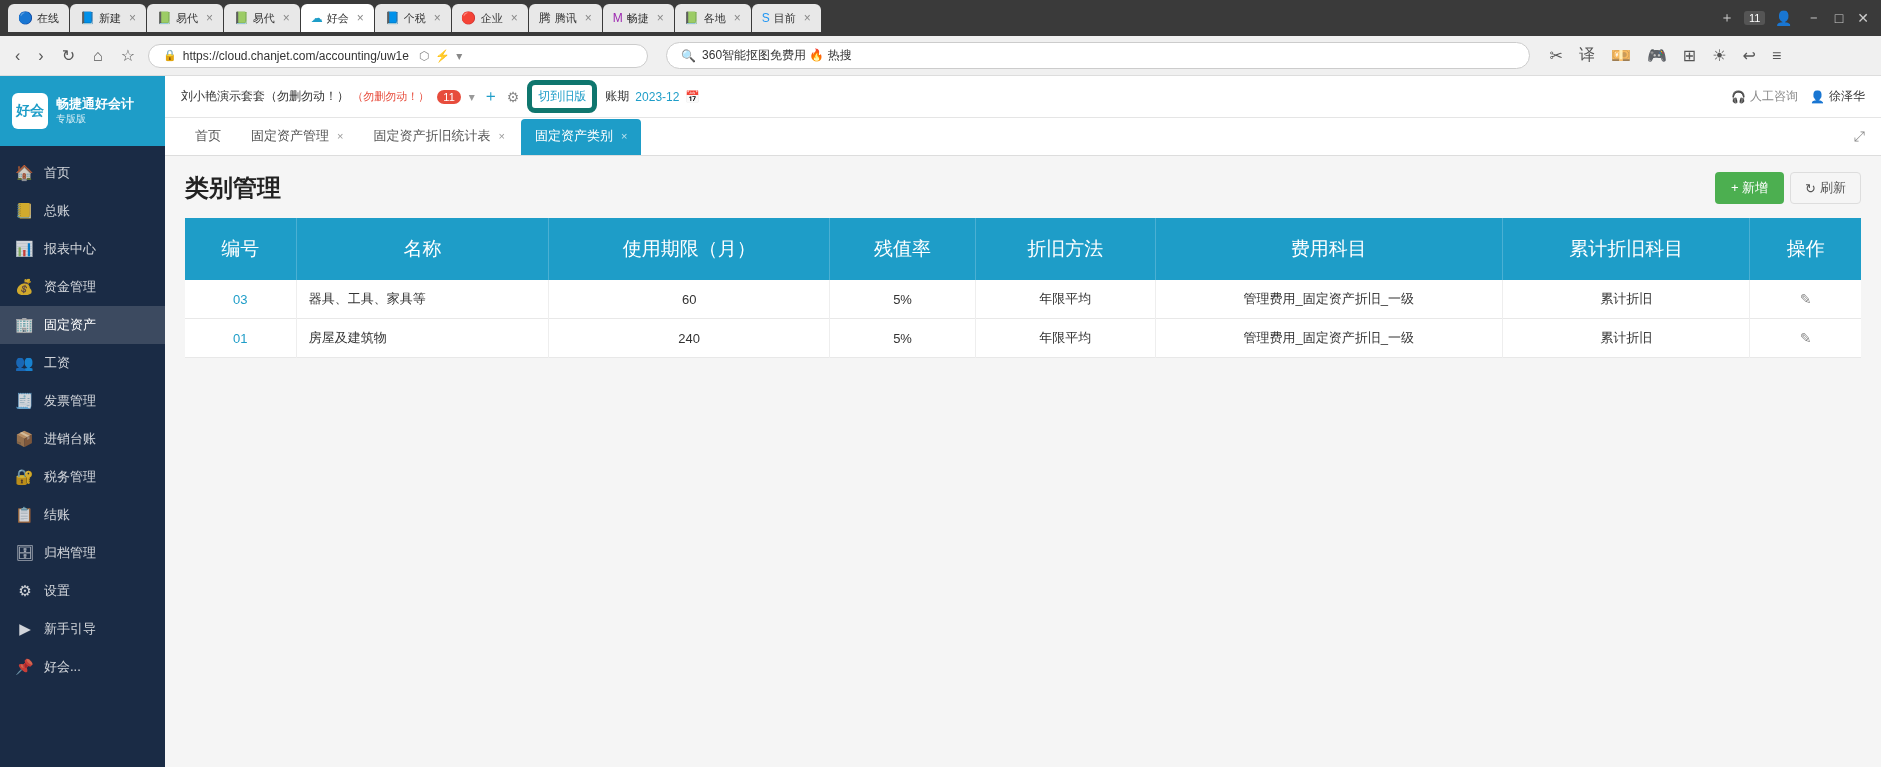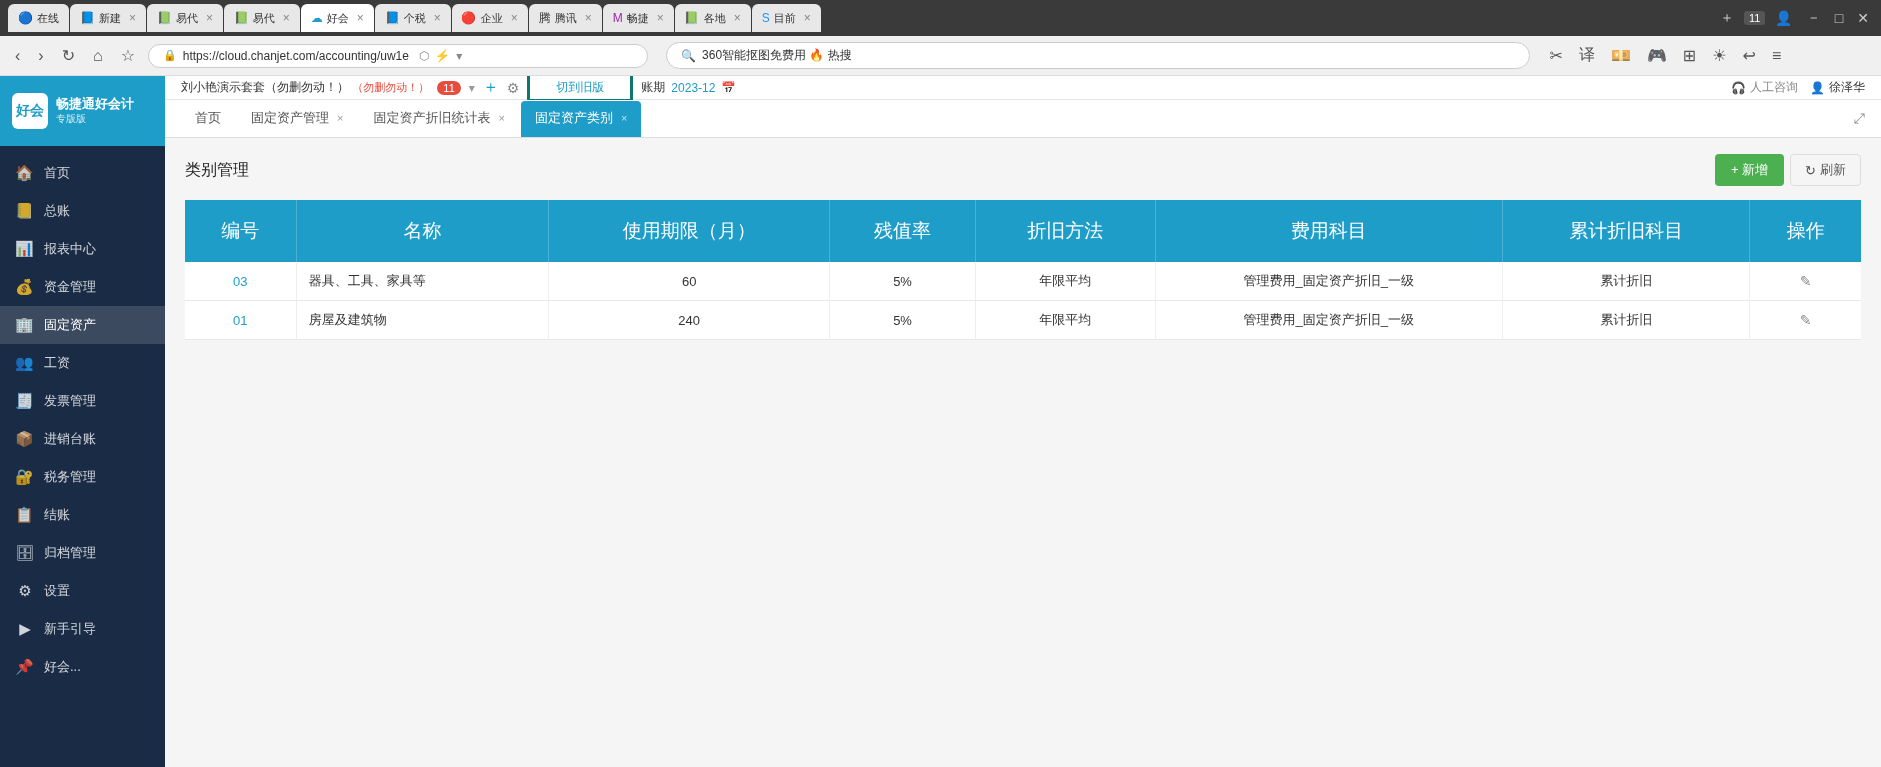--- a/index.html
+++ b/index.html
@@ -35,46 +35,46 @@
     .sidebar-logo-sub { font-size: 10px; color: rgba(255,255,255,0.8); }
     .sidebar-menu { flex: 1; overflow-y: auto; padding: 8px 0; }
     .sidebar-item { display: flex; align-items: center; gap: 10px; padding: 10px 16px; cursor: pointer; color: rgba(255,255,255,0.8); font-size: 13px; transition: background 0.2s; }
     .sidebar-item.active { background: rgba(255,255,255,0.15); color: #fff; }
     .sidebar-item .menu-icon { width: 18px; height: 18px; display: flex; align-items: center; justify-content: center; font-size: 15px; }
 
     
     .main-content { flex: 1; display: flex; flex-direction: column; overflow: hidden; }
 
     
-    .top-bar { background: #fff; height: 24px; display: flex; align-items: center; padding: 0 16px; border-bottom: 1px solid #e5e5e5; gap: 12px; }
+    .top-bar { background: #fff; height: 42px; display: flex; align-items: center; padding: 0 16px; border-bottom: 1px solid #e5e5e5; gap: 12px; }
     .top-bar-left { display: flex; align-items: center; gap: 8px; flex: 1; }
     .account-name { font-size: 12px; color: #333; }
     .account-hint { font-size: 11px; color: #e74c3c; }
     .badge { background: #e74c3c; color: #fff; border-radius: 10px; padding: 1px 6px; font-size: 11px; }
     .dropdown-icon { color: #999; font-size: 12px; cursor: pointer; }
     .add-icon { color: #1e9dc8; font-size: 16px; cursor: pointer; }
     .gear-icon { color: #888; font-size: 14px; cursor: pointer; }
-    .old-version-btn { border: 3px solid #0f766e; color: #1e9dc8; padding: 3px 26px; border-radius: 2px; font-size: 12px; cursor: pointer; background: none; }
+    .old-version-btn { border: 5px solid #0f766e; color: #1e9dc8; padding: 3px 6px; border-radius: 8px; font-size: 12px; cursor: pointer; background: none; }
     .period-info { font-size: 12px; color: #333; display: flex; align-items: center; gap: 6px; }
     .top-bar-right { display: flex; align-items: center; gap: 12px; }
     .support-btn { color: #888; font-size: 12px; cursor: pointer; display: flex; align-items: center; gap: 4px; }
     .user-info { color: #333; font-size: 12px; display: flex; align-items: center; gap: 4px; cursor: pointer; }
 
     
     .tabs-nav { background: #fff; display: flex; align-items: center; border-bottom: 1px solid #ddd; padding: 0 16px; height: 38px; gap: 2px; }
     .nav-tab { padding: 8px 14px; font-size: 13px; color: #555; cursor: pointer; border-bottom: 2px solid transparent; display: flex; align-items: center; gap: 6px; white-space: nowrap; }
     .nav-tab.active { color: #fff; background: #1e9dc8; border-radius: 4px 4px 0 0; border-bottom: 2px solid #1e9dc8; }
     .nav-tab .tab-x { color: rgba(255,255,255,0.7); font-size: 11px; cursor: pointer; margin-left: 2px; }
     .nav-tab:not(.active) .tab-x { color: #999; }
     .tab-expand { margin-left: auto; color: #888; font-size: 14px; cursor: pointer; }
 
     
     .page-content { flex: 1; padding: 16px 20px; overflow: auto; }
     .page-header { display: flex; align-items: center; justify-content: space-between; margin-bottom: 14px; }
-    .page-title { font-size: 16px; font-weight: normal; color: #222; }
+    .page-title { font-size: 24px; font-weight: bold; color: #222; }
     .header-actions { display: flex; gap: 6px; }
     .btn-add { background: #4caf50; color: #fff; border: none; padding: 6px 16px; border-radius: 4px; font-size: 13px; cursor: pointer; display: flex; align-items: center; gap: 4px; }
     .btn-refresh { background: none; border: 1px solid #ddd; color: #555; padding: 6px 14px; border-radius: 4px; font-size: 13px; cursor: pointer; display: flex; align-items: center; gap: 4px; }
 
     
     .data-table { width: 100%; border-collapse: collapse; background: #fff; }
     .data-table thead tr { background: #1e9dc8; color: #fff; }
     .data-table thead th { padding: 18px 12px; text-align: center; font-size: 19px; font-weight: normal; border-right: 1px solid rgba(255,255,255,0.2); }
     .data-table thead th:last-child { border-right: none; }
     .data-table tbody tr { border-bottom: 1px solid #e8e8e8; }

